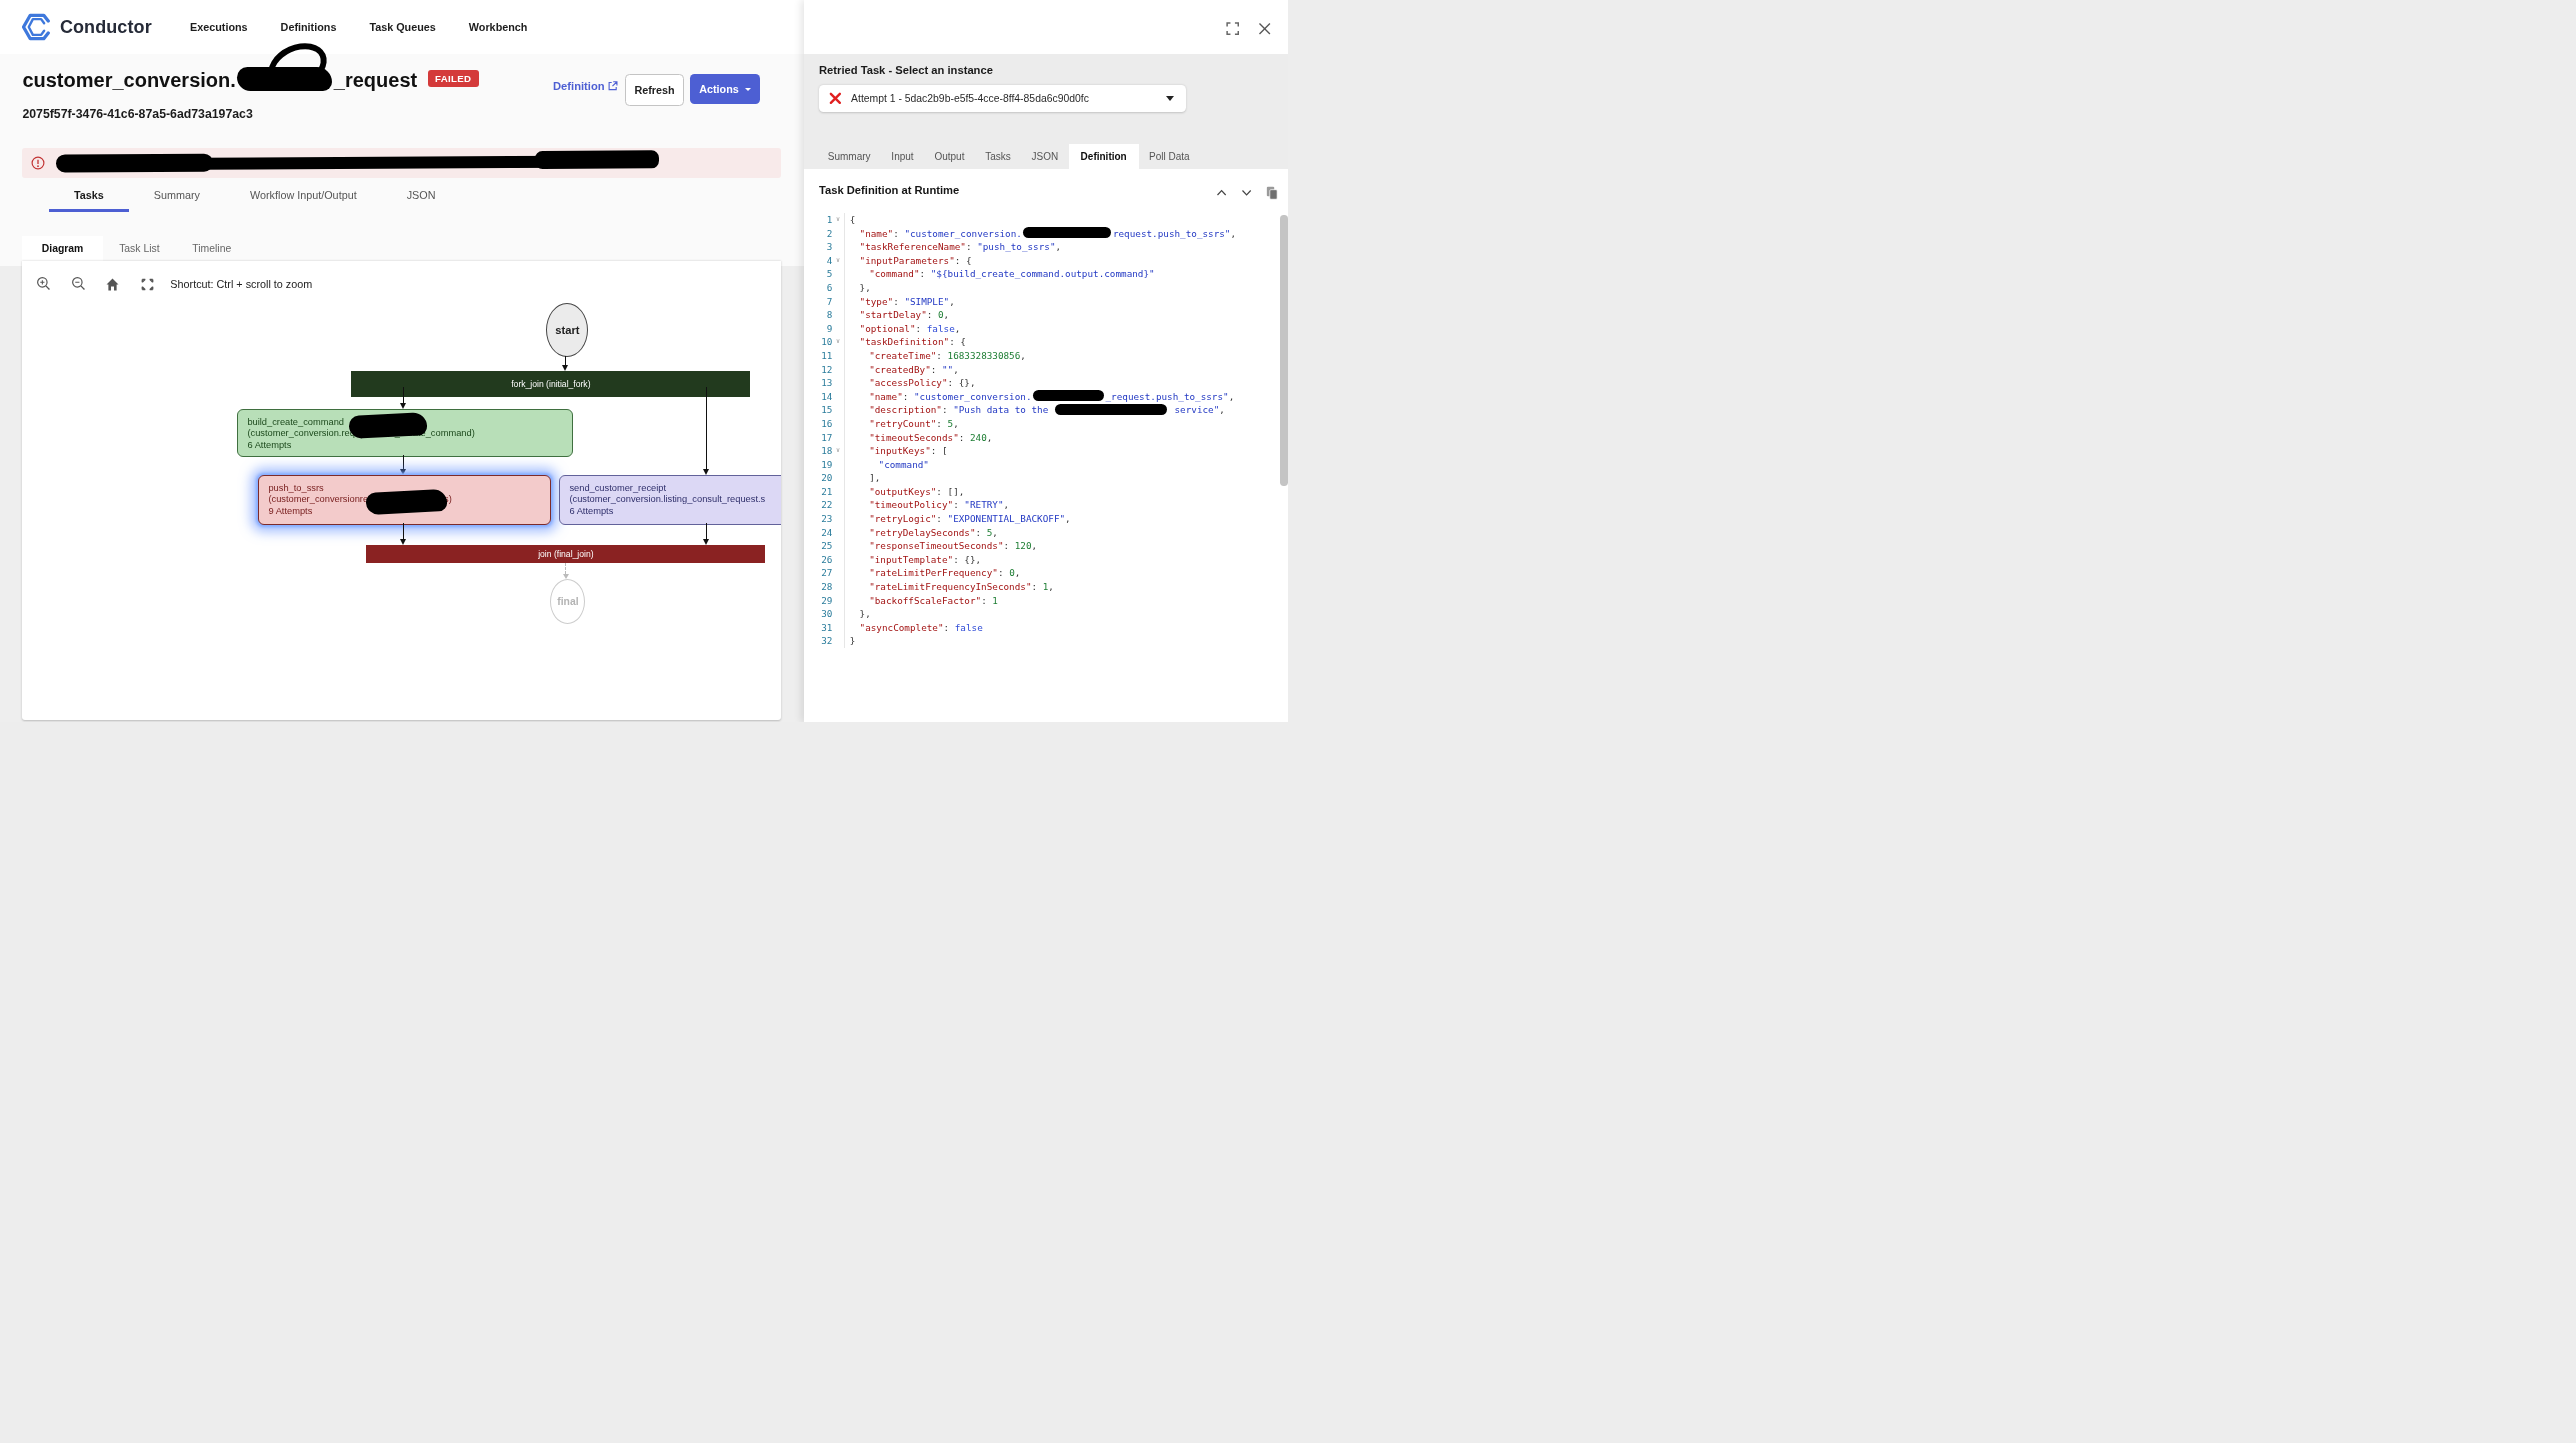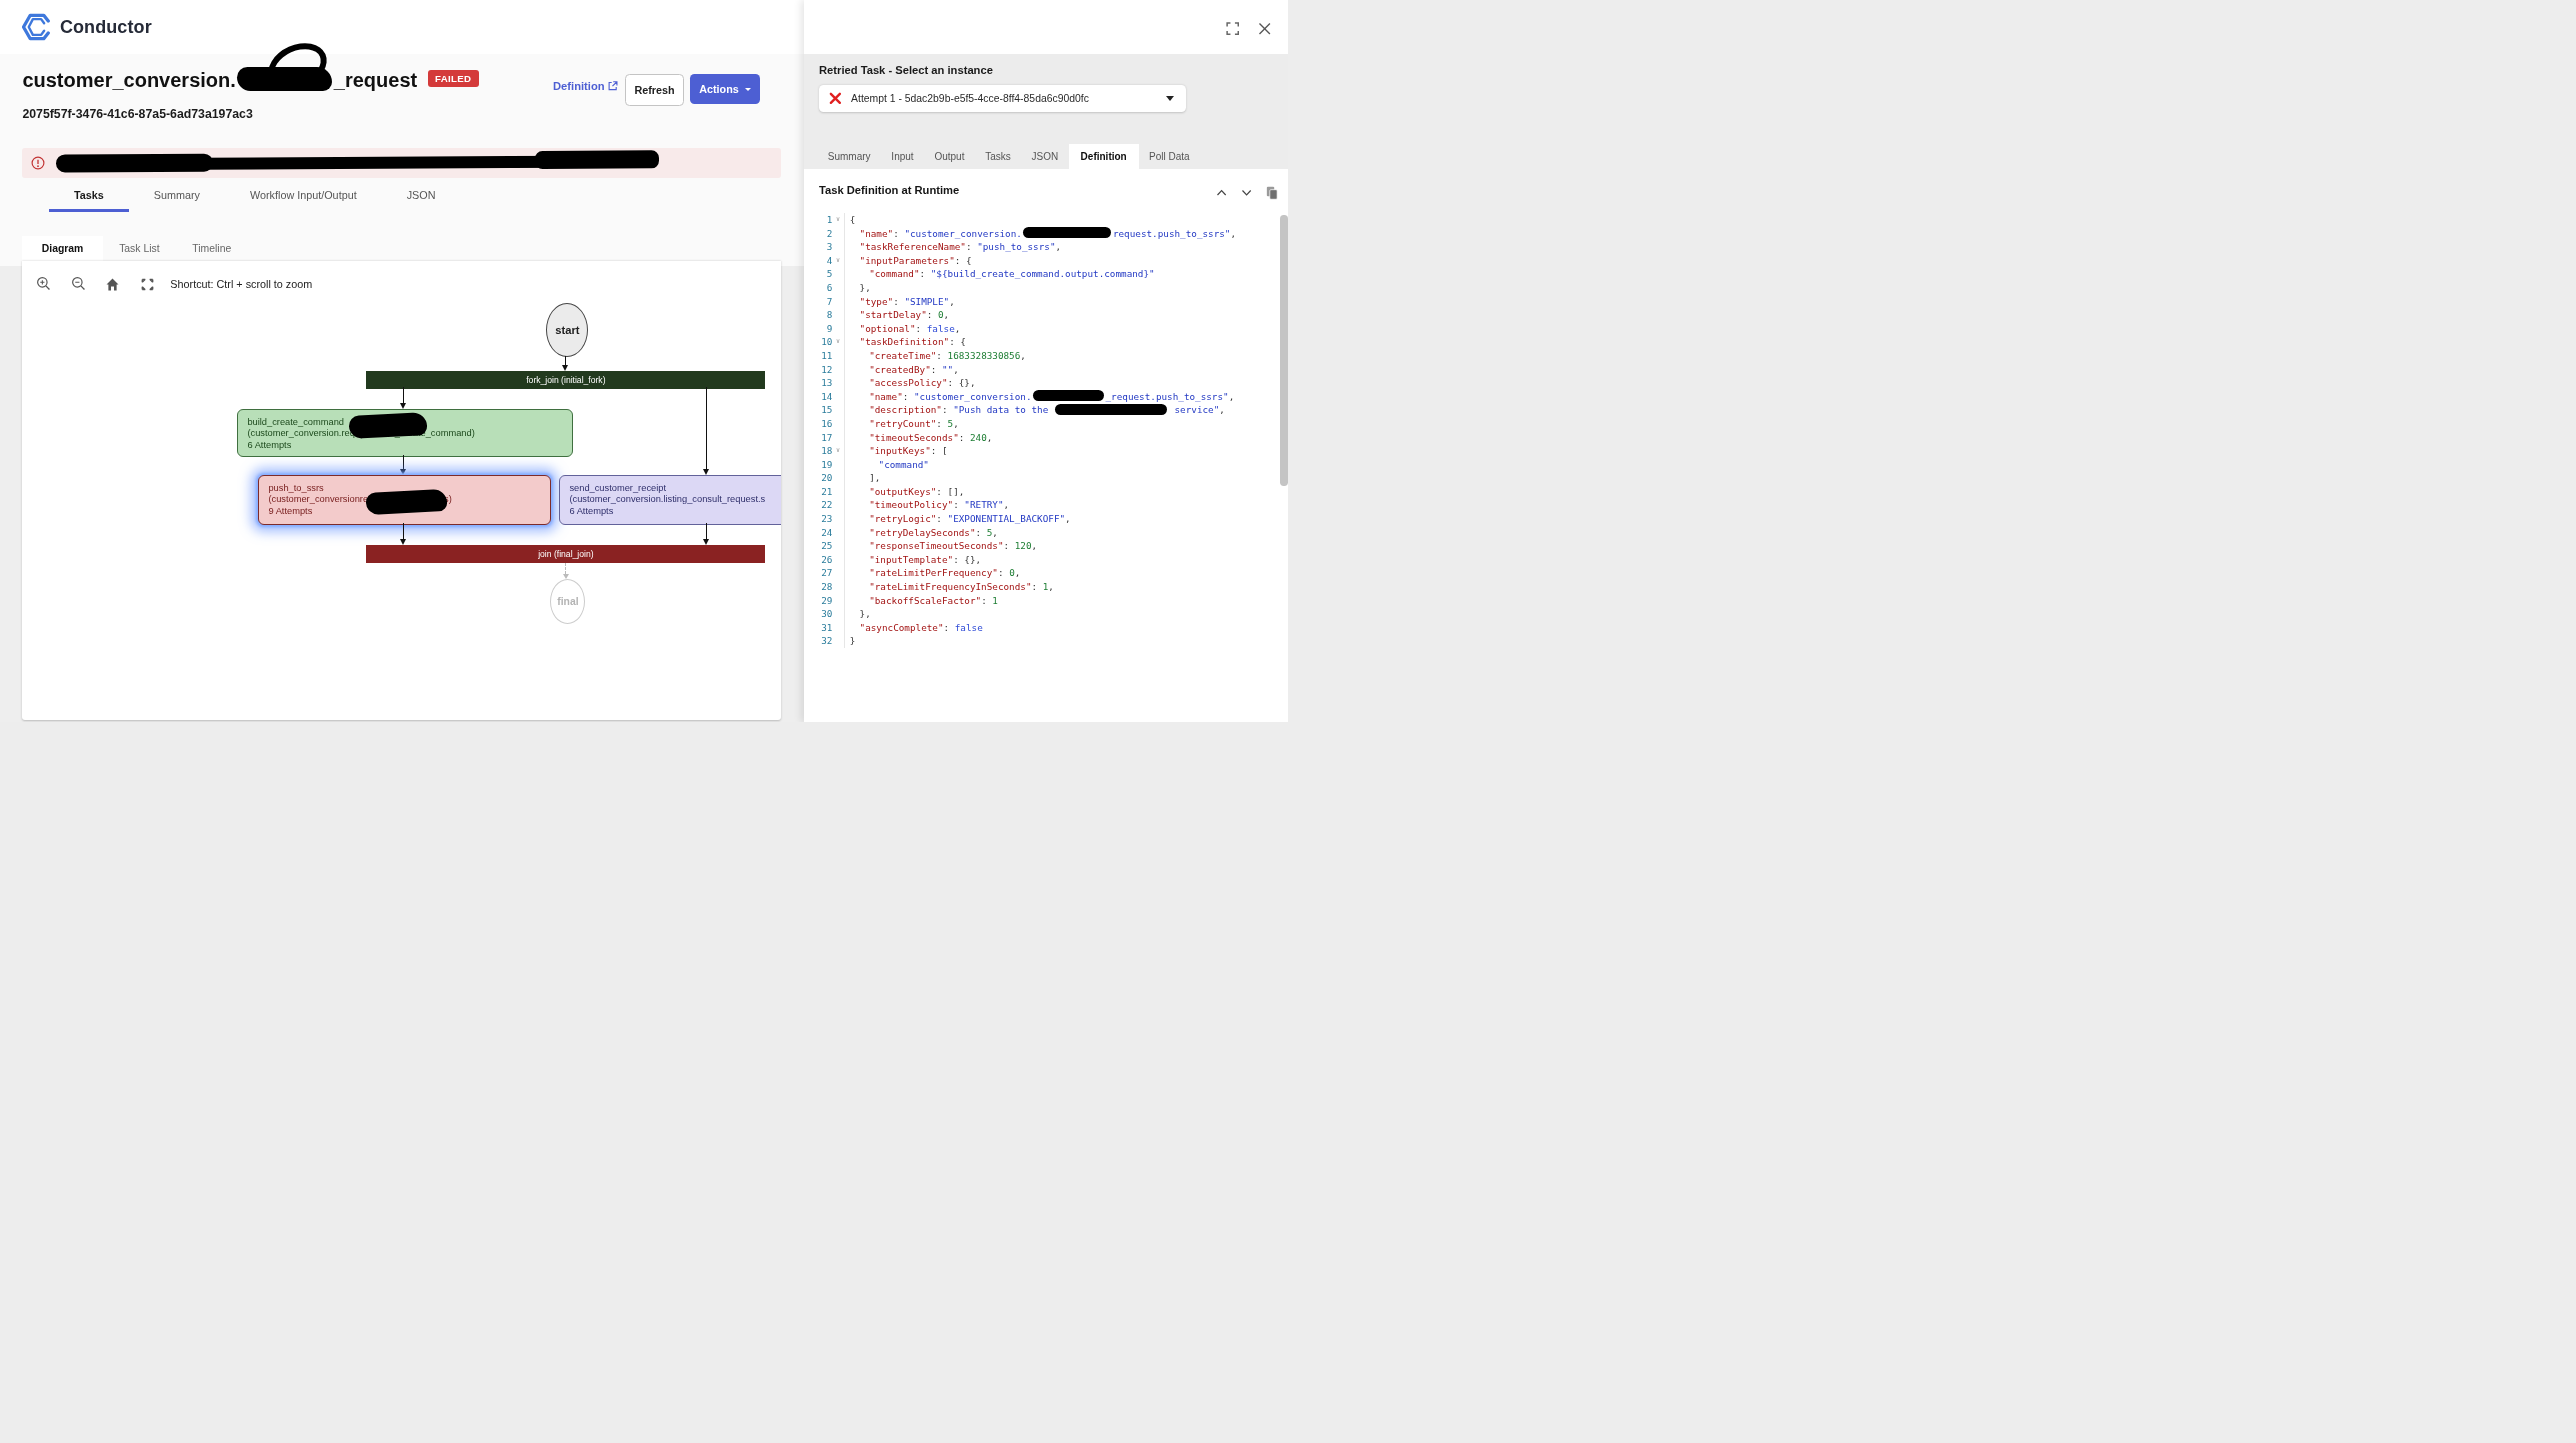--- a/index.html
+++ b/index.html
@@ -113,20 +113,26 @@
 <div class="nav">
   <div class="brand">
     <span>
       <svg width="30" height="30" viewBox="0 0 40 40" fill="none">
         <path d="M35 28 L29 35.6 L11 35.6 L2 20 L11 4.4 L29 4.4 L35 12" stroke="#3e78dc" stroke-width="4.4" stroke-linecap="round" stroke-linejoin="round"></path>
         <path d="M29.5 25 L25.5 30.5 L14.5 30.5 L9 20 L14.5 9.5 L25.5 9.5 L29.5 15" stroke="#3e78dc" stroke-width="3.2" stroke-linecap="round" stroke-linejoin="round"></path>
       </svg>
     </span>
     <span class="brand-name">Conductor</span>
   </div>
+  <div class="nav-items" id="nav-items">
+      <div class="nav-link">Executions</div>
+      <div class="nav-link">Definitions</div>
+      <div class="nav-link">Task Queues</div>
+      <div class="nav-link">Workbench</div>
+    </div>
 </div>
 
 <div class="left-main">
   <div class="content-zone"></div>
 </div>
 
 <div class="page-title">
   <span>customer_conversion.</span><span class="scrib-title"></span><span>_request</span><span class="badge-failed">FAILED</span>
 </div>
 
@@ -204,21 +210,21 @@
     </div>
     <div class="shortcut">Shortcut: Ctrl + scroll to zoom</div>
   </div>
 
   <div class="node-ellipse" style="left:524px;top:42px;width:40px;height:52px">
     <span>start</span>
   </div>
   <div class="vline" style="left:543px;top:95px;height:9.7px"></div>
   <div class="ahead" style="left:540px;top:104px"></div>
 
-  <div class="bar bar-fork" style="left:344px;top:110px;width:399px;height:18px">
+  <div class="bar bar-fork" style="left:329px;top:110px;width:399px;height:26px">
     <span>fork_join (initial_fork)</span>
   </div>
 
   <div class="vline" style="left:381px;top:126px;height:16.4px"></div>
   <div class="ahead" style="left:378px;top:142px"></div>
   <div class="vline" style="left:684px;top:126px;height:83px"></div>
   <div class="ahead" style="left:681px;top:208px"></div>
 
   <div class="tasknode node-build" style="left:215px;top:148px;width:316px;height:33px">
     <div>build_create_command</div>

